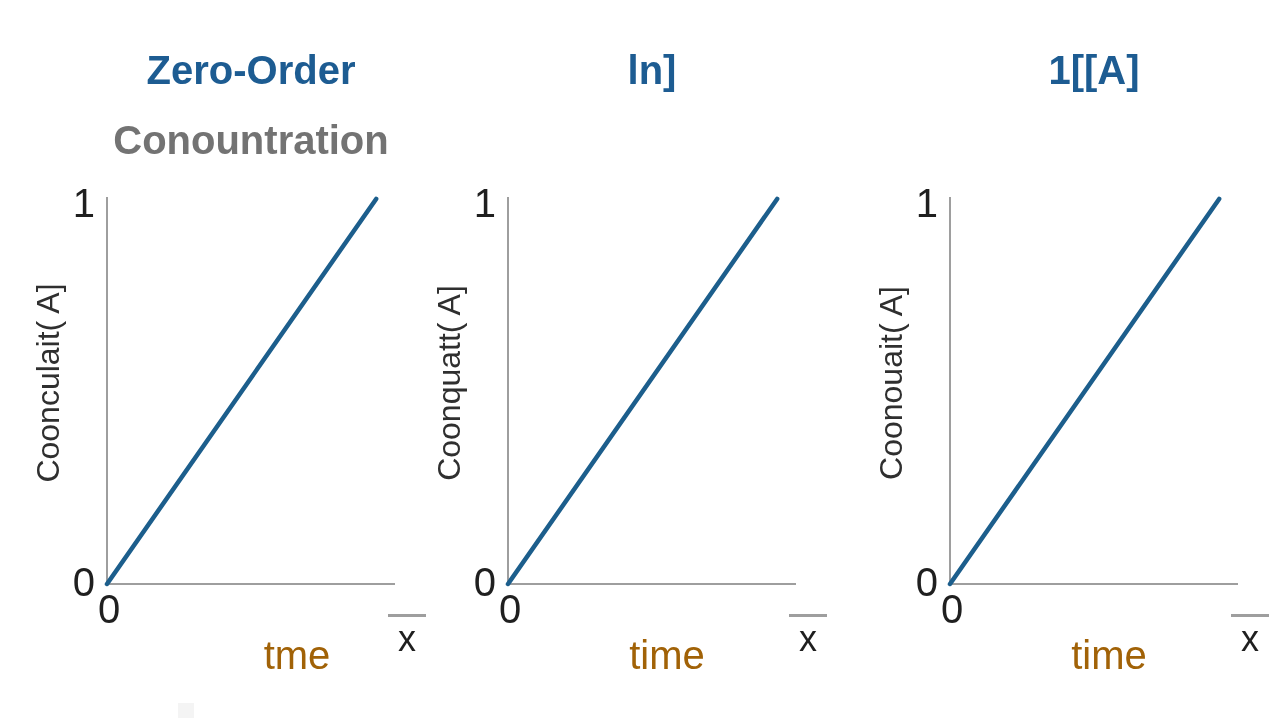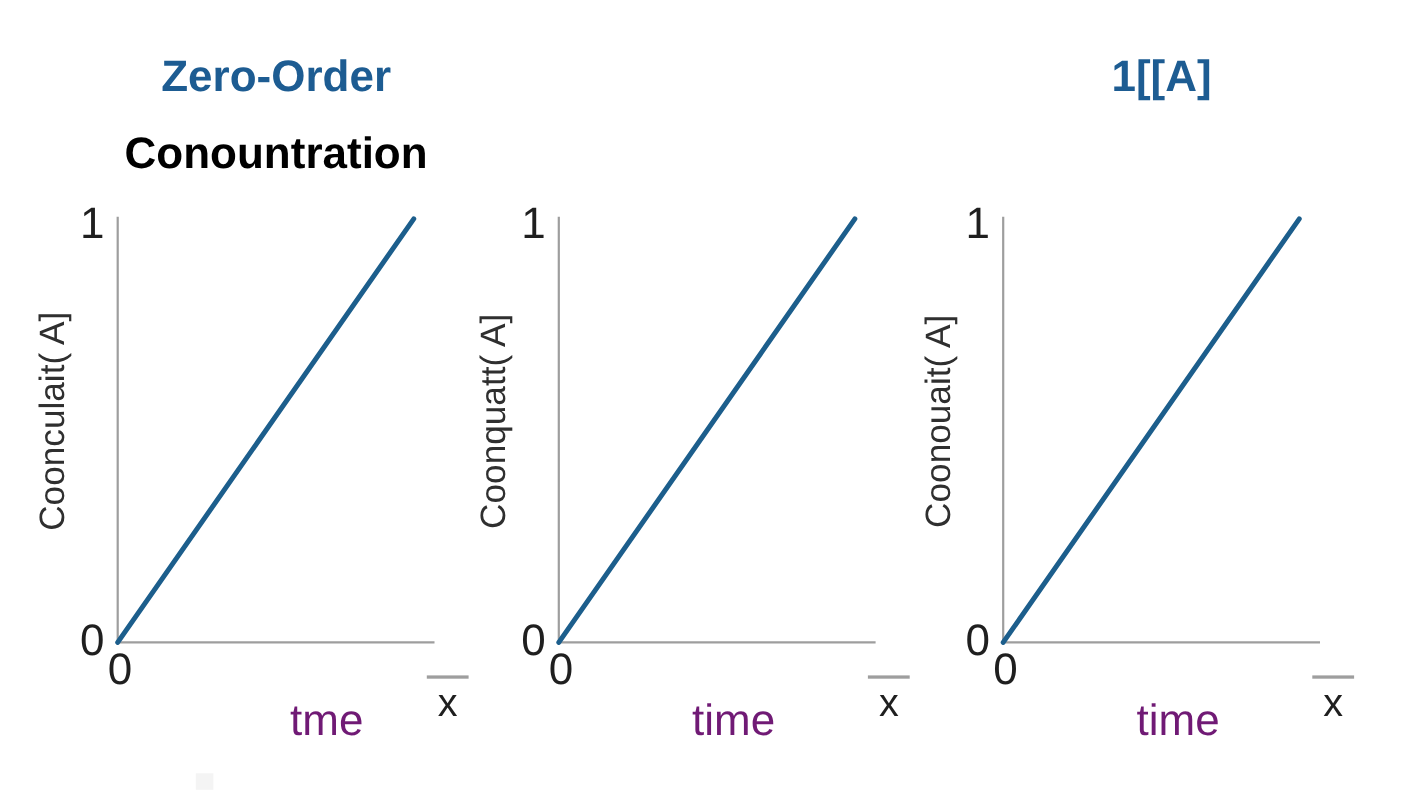--- a/index.html
+++ b/index.html
@@ -6,52 +6,52 @@
   #canvas{
     position:relative;
     width:1280px;height:720px;
     background:#ffffff;
     overflow:hidden;
     font-family:"Liberation Sans", sans-serif;
   }
   .panel{position:absolute;top:0;width:430px;height:720px;}
   .panel.p1{left:0;}
   .panel.p2{left:401px;}
-  .panel.p3{left:805px;}
+  .panel.p3{left:843px;}
 
   .formula-title{
     position:absolute;top:48px;left:55px;width:392px;
     text-align:center;font-size:40px;font-weight:bold;
     color:#1d5c92;line-height:44px;white-space:nowrap;
   }
   .order-title{
     position:absolute;top:118px;left:55px;width:392px;
     text-align:center;font-size:40px;font-weight:bold;
-    color:#000000;line-height:44px;white-space:nowrap;
+    color:#737373;line-height:44px;white-space:nowrap;
   }
 
   .plot-svg{position:absolute;left:0;top:0;}
   .axis{stroke:#9e9e9e;stroke-width:2;}
   .dataline{stroke-width:4.5;stroke-linecap:round;fill:none;}
 
   .tick{
     position:absolute;font-size:40px;color:#1f1f1f;line-height:40px;
   }
   .tick.y-max{left:45px;top:183px;width:50px;text-align:right;}
   .tick.y-zero{left:45px;top:562px;width:50px;text-align:right;}
   .tick.x-zero{left:89px;top:589px;width:40px;text-align:center;}
 
   .ylabel{
     position:absolute;left:48px;top:383px;
     transform:translate(-50%,-50%) rotate(-90deg);
     font-size:32px;color:#2f2f2f;white-space:nowrap;
   }
   .xlabel{
     position:absolute;left:166px;top:633px;width:200px;
-    text-align:center;font-size:40px;color:#701a75;white-space:nowrap;
+    text-align:center;font-size:40px;color:#a16207;white-space:nowrap;
   }
   .panel.p1 .xlabel{left:197px;}
 
   .xend{
     position:absolute;left:388px;top:614px;width:38px;
     border-top:3px solid #9e9e9e;padding-top:5px;
     text-align:center;font-size:36px;color:#1f1f1f;line-height:34px;
   }
 
   .bottom-artifact{
@@ -74,20 +74,21 @@
     </svg>
     <span class="tick y-max">1</span>
     <span class="tick y-zero">0</span>
     <span class="tick x-zero">0</span>
     <span class="ylabel">Coonculait( A]</span>
     <span class="xlabel">tme</span>
     <span class="xend">x</span>
   </section>
 
   <section class="panel p2">
+    <div class="formula-title">ln]</div>
     <svg class="plot-svg" width="430" height="720">
       <line class="axis" x1="107" y1="197" x2="107" y2="584"></line>
       <line class="axis" x1="107" y1="584" x2="395" y2="584"></line>
       <line class="dataline" x1="107" y1="584" x2="376.1588785046729" y2="198.9253731343283" stroke="#1c5e8c"></line>
     </svg>
     <span class="tick y-max">1</span>
     <span class="tick y-zero">0</span>
     <span class="tick x-zero">0</span>
     <span class="ylabel">Coonquatt( A]</span>
     <span class="xlabel">time</span>

